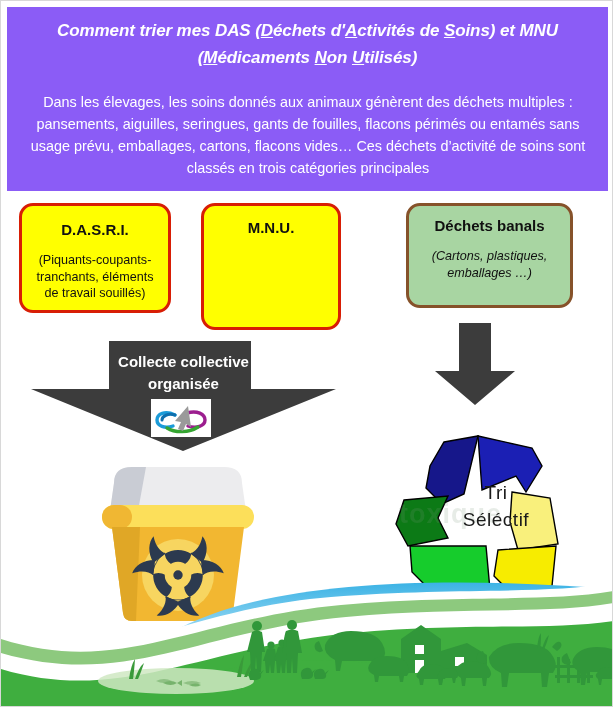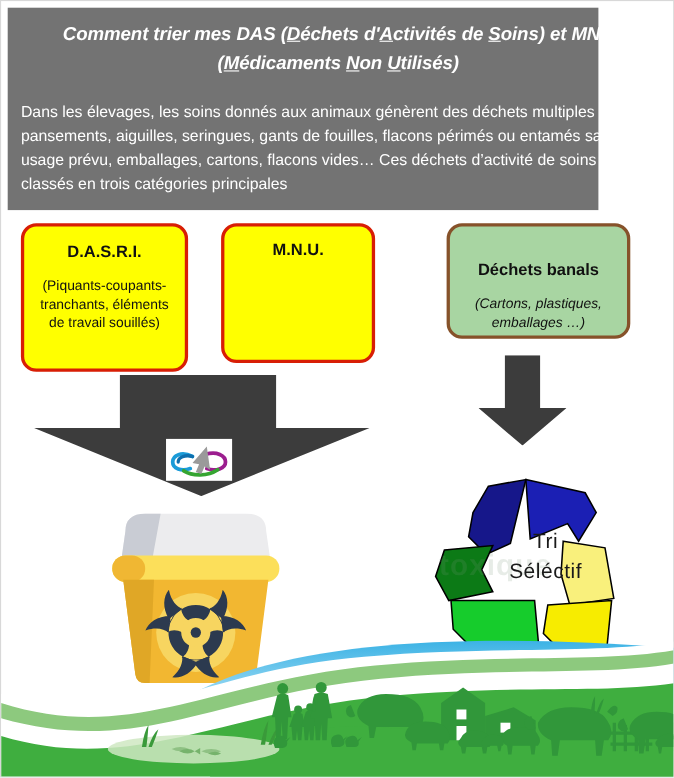--- a/index.html
+++ b/index.html
@@ -14,22 +14,22 @@
     width: 613px; height: 707px;
     background: #ffffff;
     border: 1px solid #d8d8d8;
     overflow: hidden;
   }
 
   
   .header-panel {
     position: absolute;
     left: 6px; top: 6px;
-    width: 537px; height: 184px;
-    background: #737373;
+    width: 601px; height: 184px;
+    background: #8b5cf6;
   }
   .header-title {
     position: absolute;
     left: 14px; top: 10px;
     width: 573px;
     text-align: center;
     color: #ffffff;
     font-size: 17px;
     font-weight: bold;
     font-style: italic;
@@ -37,21 +37,21 @@
     letter-spacing: -0.1px;
   }
   .header-title .u { text-decoration: underline; }
   .header-body {
     position: absolute;
     left: 12px; top: 84px;
     width: 578px;
     color: #ffffff;
     font-size: 14.4px;
     line-height: 22px;
-    text-align: left;
+    text-align: center;
   }
 
   
   .cat-box {
     position: absolute;
     border-radius: 14px;
     text-align: center;
     padding: 8px 8px 6px 8px;
   }
   .cat-box.yellow {
@@ -69,26 +69,26 @@
     line-height: 19px;
   }
   .cat-sub {
     font-size: 12.6px;
     color: #111111;
     line-height: 16.5px;
     margin-top: 13px;
   }
   .cat-sub.ital { font-style: italic; }
 
-  #box-dasri { left: 18px;  top: 202px; width: 152px; height: 135px; }
+  #box-dasri { left: 18px;  top: 202px; width: 152px; height: 110px; }
   #box-dasri .cat-title { margin-top: 6px; }
   #box-mnu   { left: 200px; top: 202px; width: 140px; height: 127px; }
   #box-mnu .cat-title { margin-top: 4px; }
   #box-banals{ left: 405px; top: 202px; width: 167px; height: 105px; }
-  #box-banals .cat-title { margin-top: 22px; }
+  #box-banals .cat-title { margin-top: 2px; }
   
   #arrow-left-wrap { position: absolute; left: 30px; top: 340px; width: 305px; height: 110px; }
   #arrow-left-wrap svg { display: block; }
   #arrow-left-label {
     position: absolute;
     left: 30px; top: 350px;
     width: 305px;
     text-align: center;
     color: #ffffff;
     font-size: 15px;
@@ -163,20 +163,24 @@
 
   <div class="cat-box green" id="box-banals">
     <div class="cat-title">Déchets banals</div>
     <div class="cat-sub ital">(Cartons, plastiques, emballages …)</div>
   </div>
 
   <div id="arrow-left-wrap">
     <svg width="305" height="110" viewBox="0 0 305 110">
       <polygon points="78,0 220,0 220,48 305,48 152,110 0,48 78,48" fill="#3c3c3c"></polygon>
     </svg>
+  </div>
+  <div id="arrow-left-label">
+    <span>Collecte collective</span><br>
+    <span>organisée</span>
   </div>
 
   <div id="collecte-logo">
     <svg width="60" height="38" viewBox="0 0 60 38">
       <rect x="0" y="0" width="60" height="38" fill="#ffffff"></rect>
 
       <path d="M24 16 C14 11, 6 15, 6 21 C6 27, 14 30, 22 27" fill="none" stroke="#1b9bd8" stroke-width="3.4" stroke-linecap="round"></path>
       <path d="M24 16 C17 14, 11 17, 11 21" fill="none" stroke="#0e6fae" stroke-width="3" stroke-linecap="round"></path>
 
       <path d="M36 14 C46 11, 54 15, 54 21 C54 27, 45 30, 37 27" fill="none" stroke="#9c1e8f" stroke-width="3.4" stroke-linecap="round"></path>

